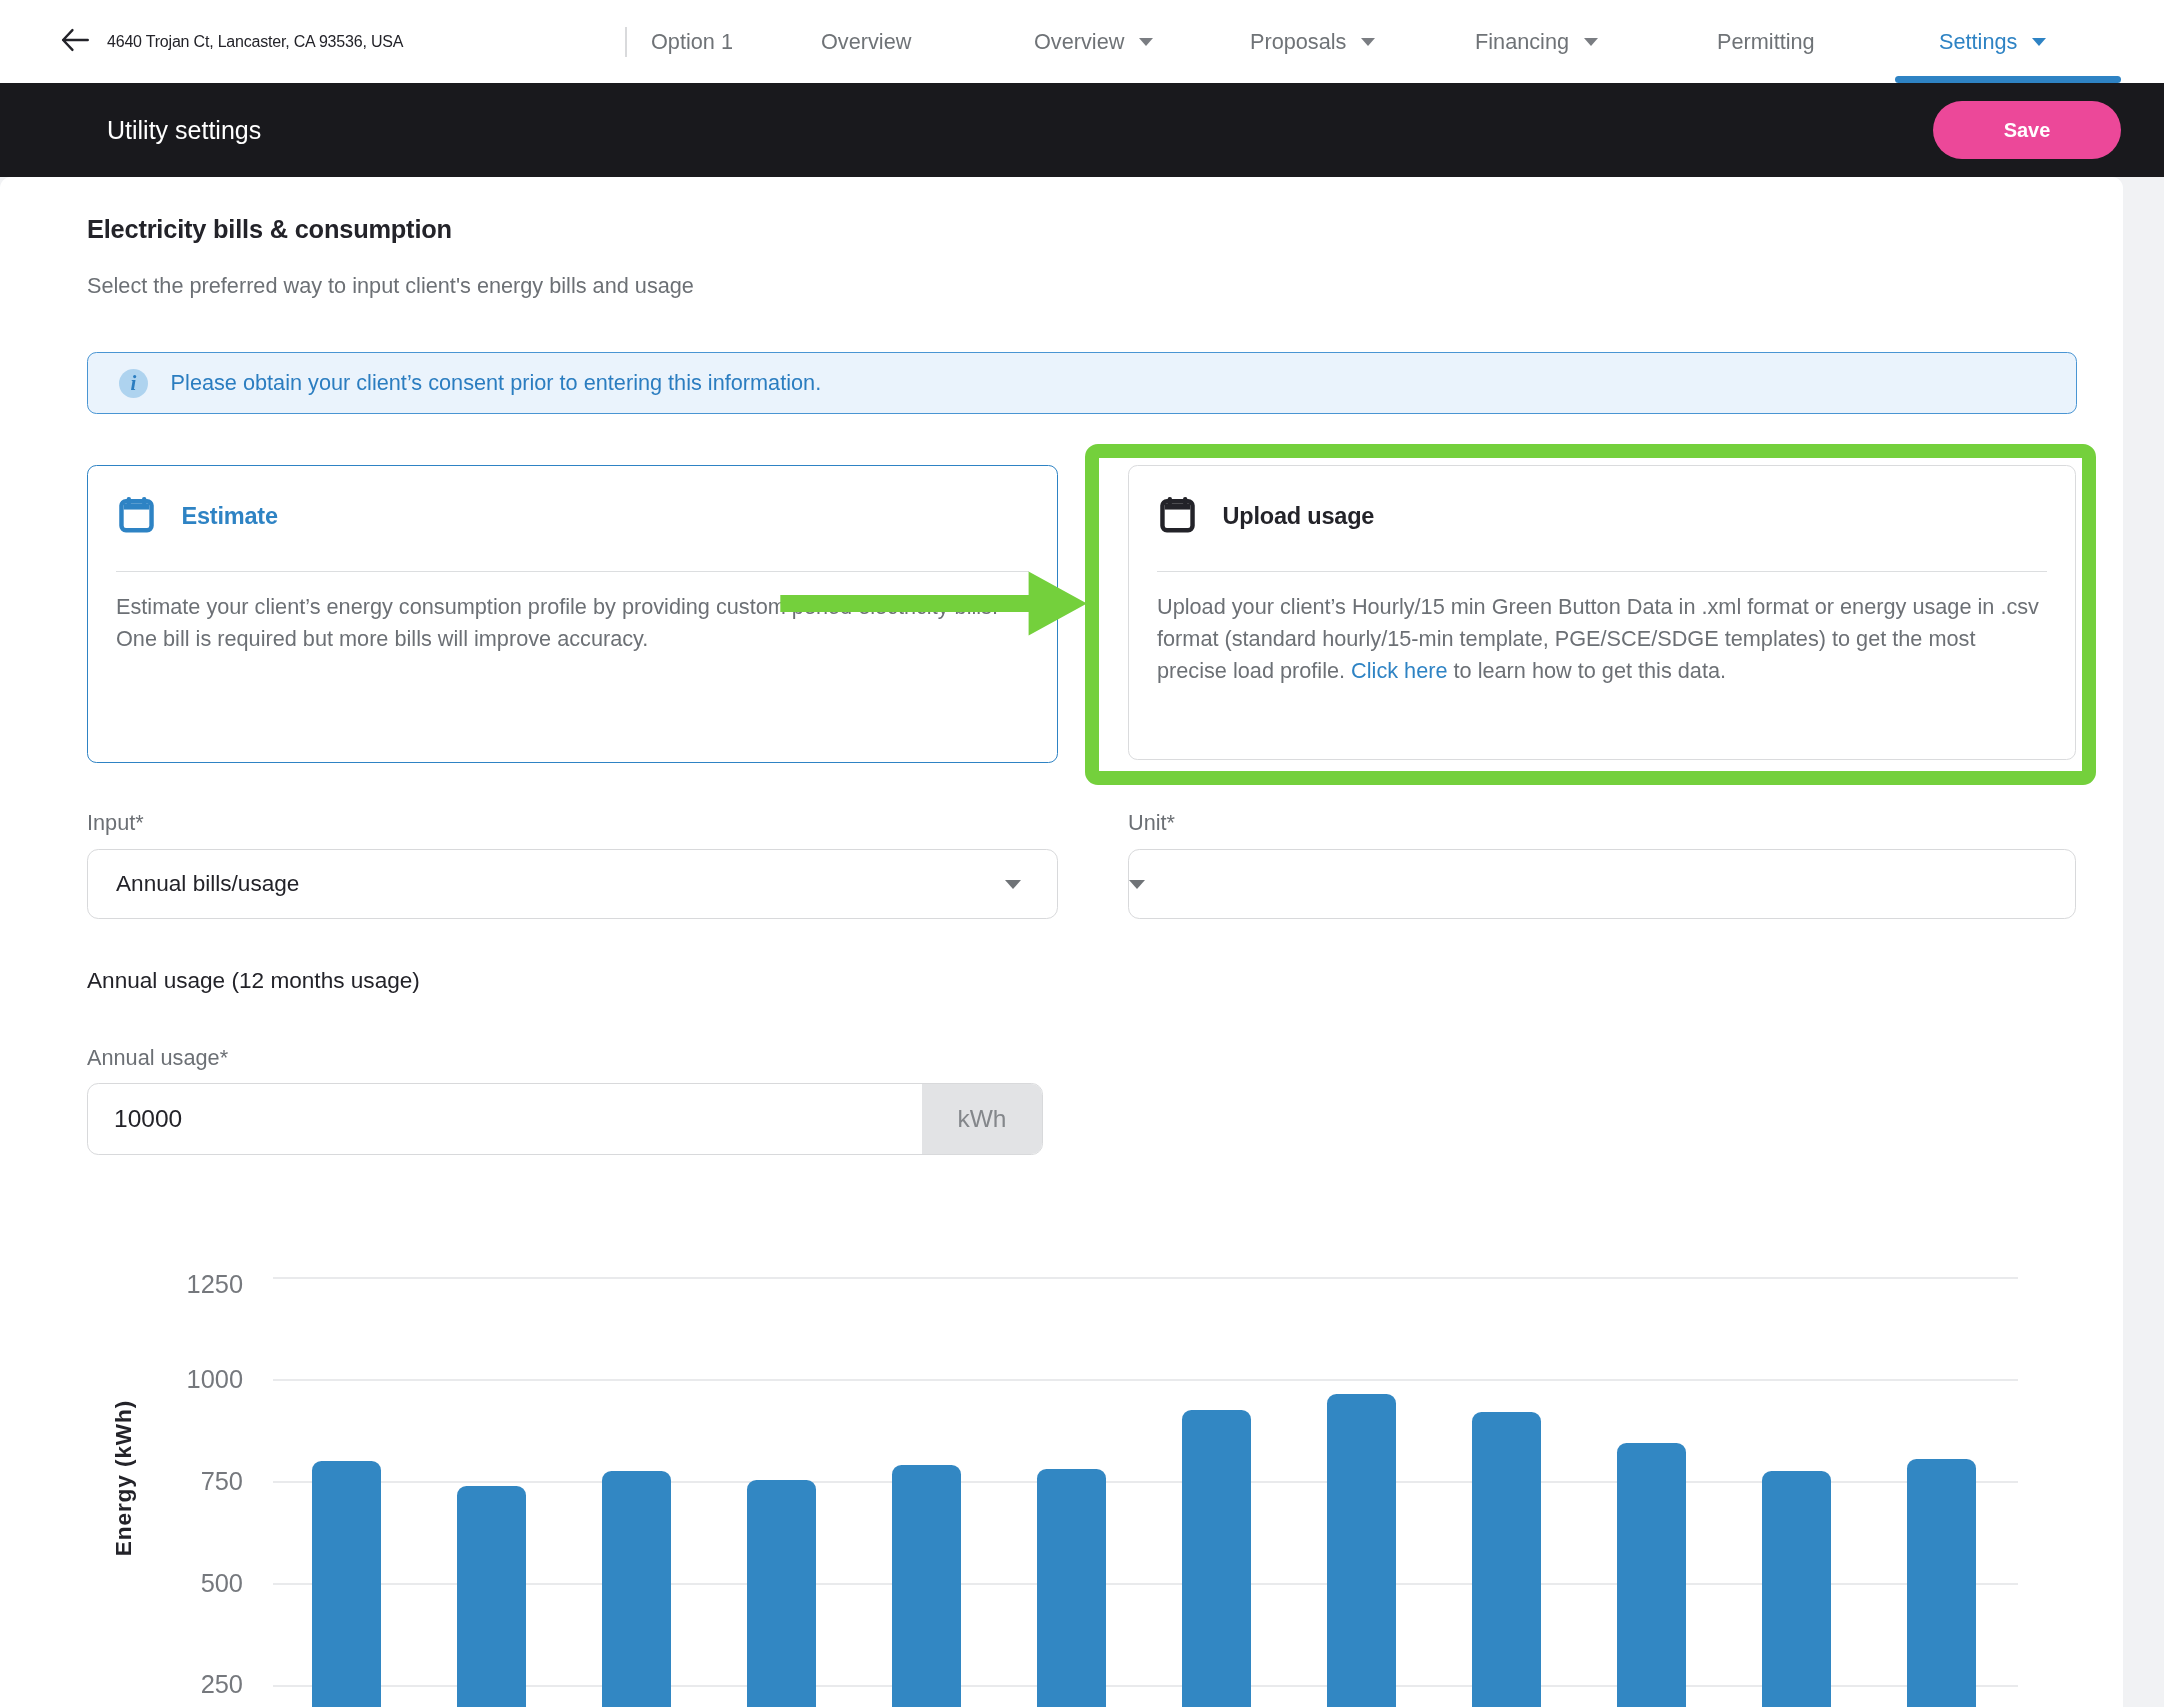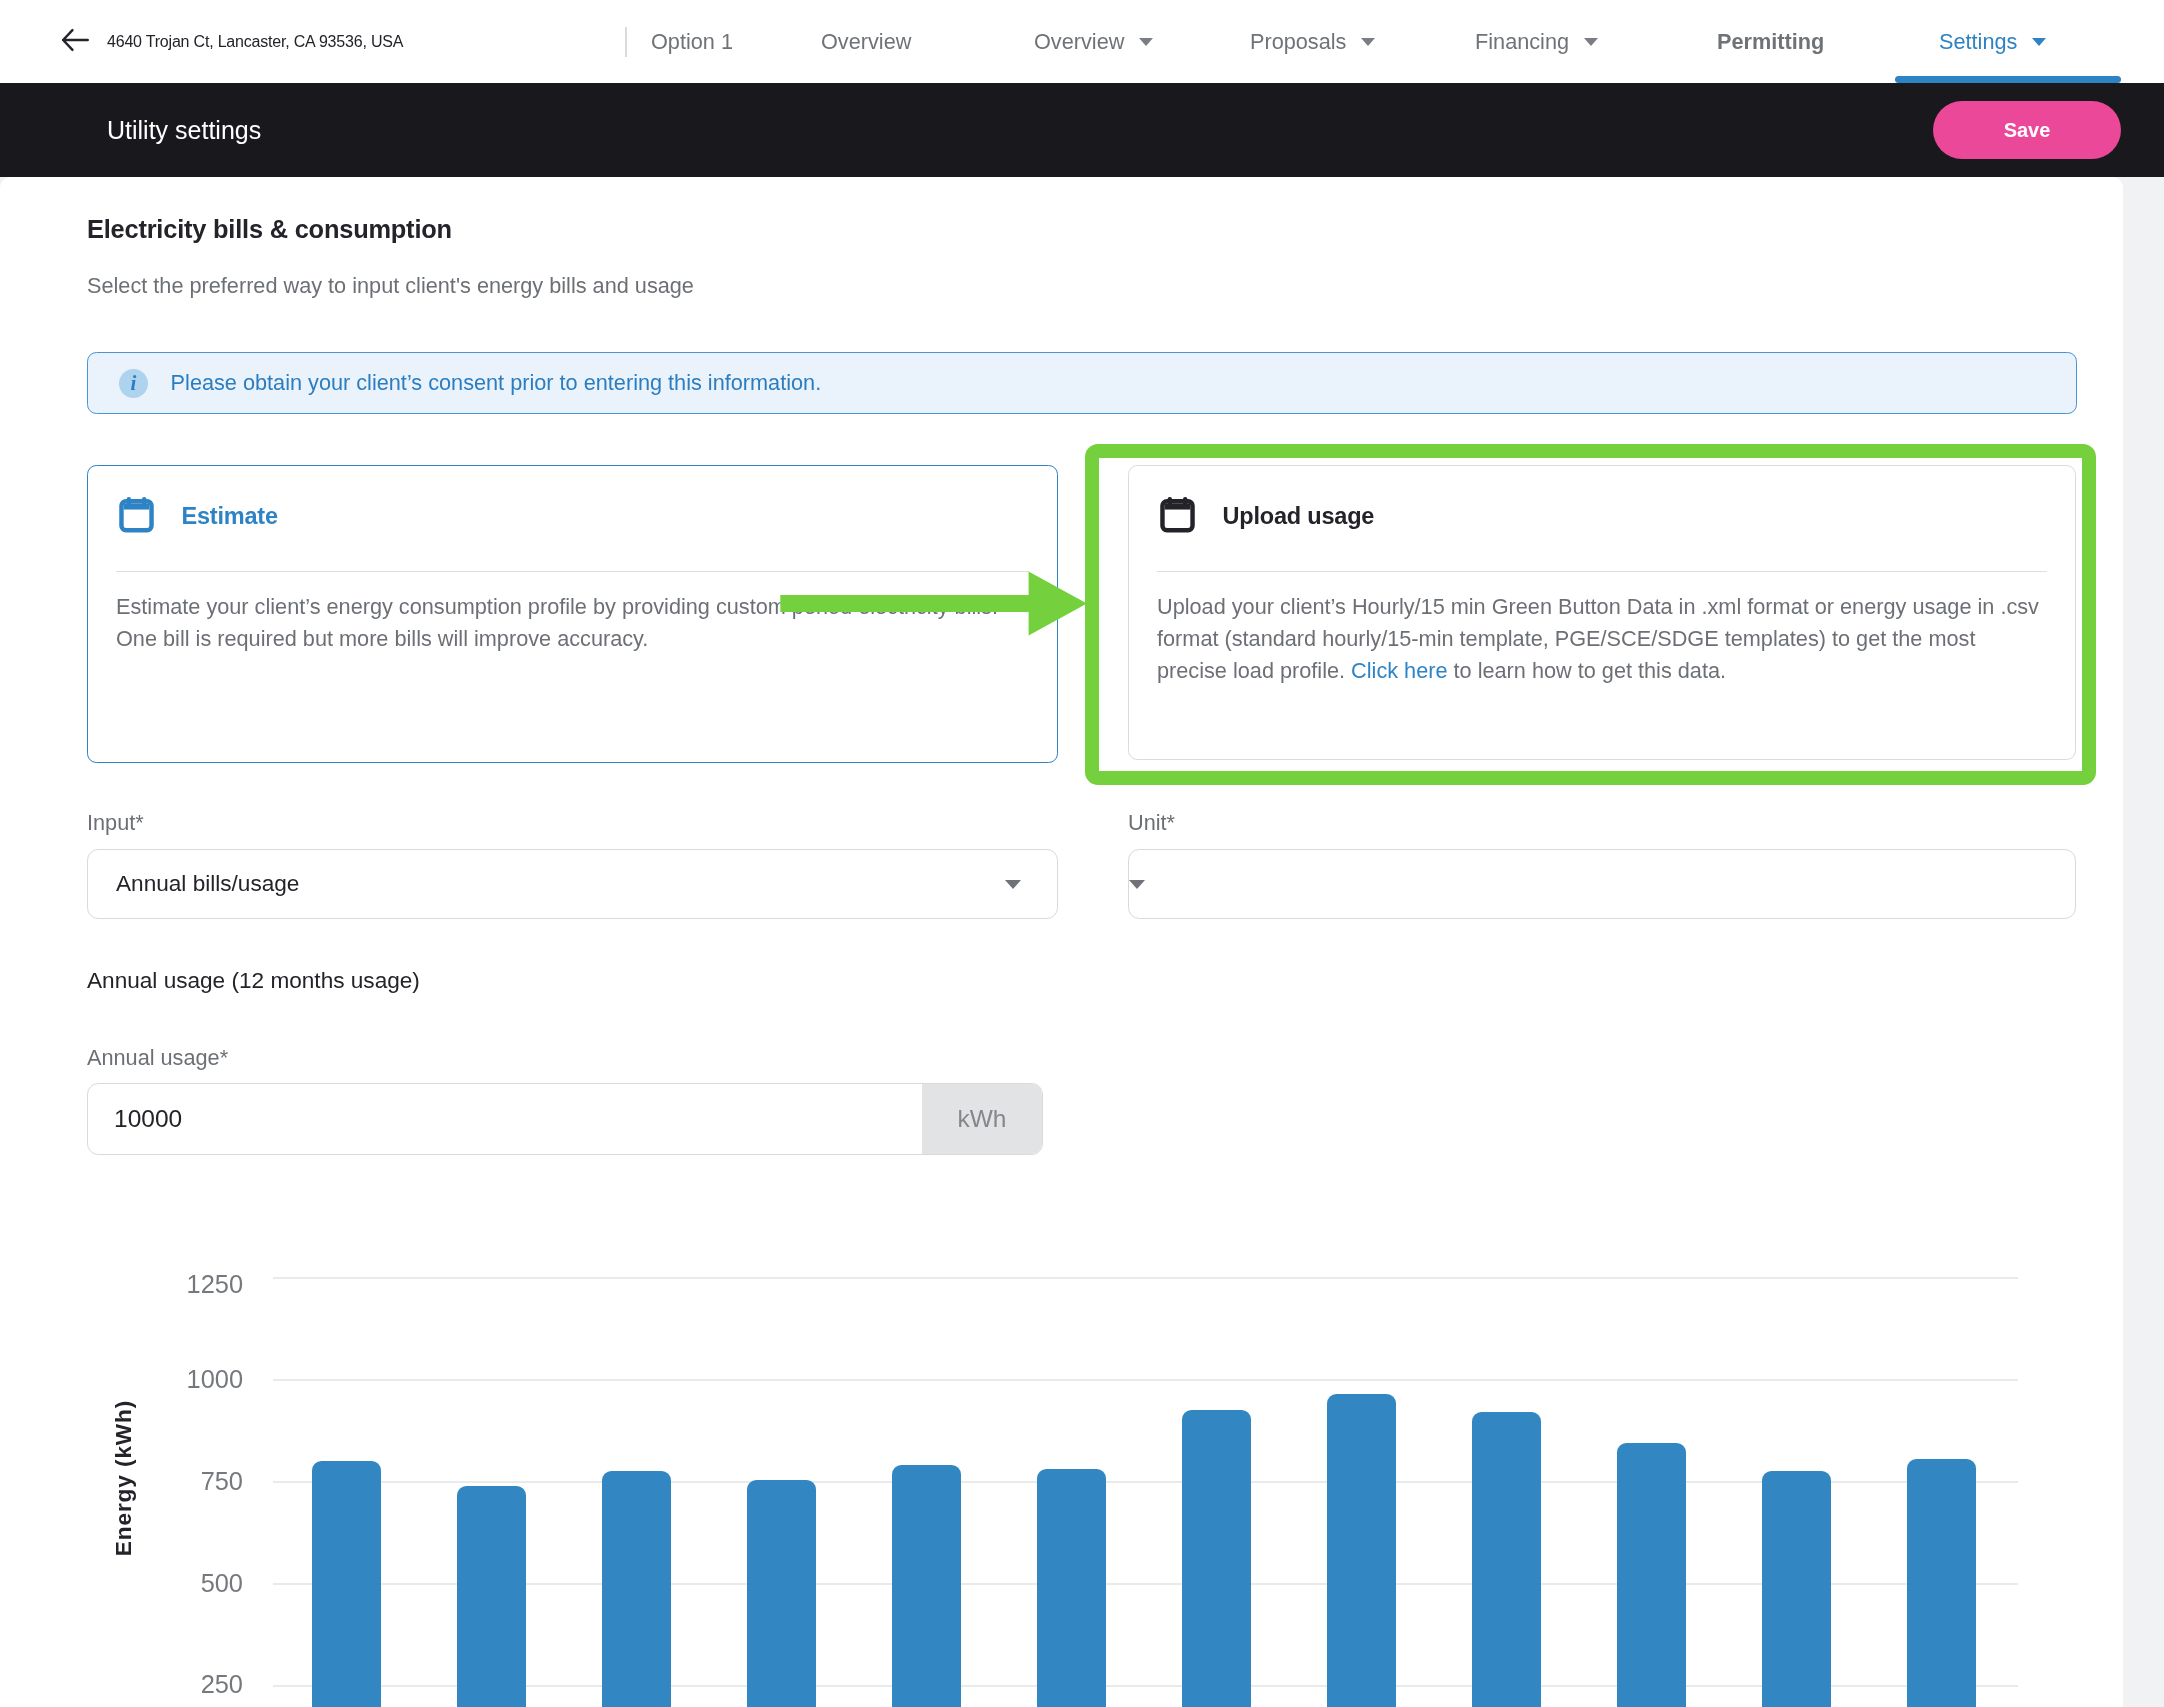--- a/index.html
+++ b/index.html
@@ -10,21 +10,21 @@
   .topnav{position:absolute;left:0;top:0;width:2165px;height:83px;background:#ffffff;z-index:10;}
   .back-btn{position:absolute;left:56px;top:22.6px;width:38px;height:38px;display:flex;align-items:center;justify-content:center;cursor:pointer;}
   .addr{position:absolute;left:107px;top:0;height:83px;display:flex;align-items:center;font-size:16px;font-weight:500;color:#232329;letter-spacing:-0.2px;}
   .vdiv{position:absolute;left:625px;top:27px;width:1.9px;height:30px;background:#d9dadc;}
   .optlbl{position:absolute;left:651px;top:0;height:83px;display:flex;align-items:center;font-size:21.7px;color:#6f7377;}
   .nav-item{position:absolute;top:0;height:83px;display:flex;align-items:center;font-size:21.7px;color:#6f7377;cursor:pointer;}
   .nav-overview{left:821px;}
   .nav-designs{left:1034px;}
   .nav-proposals{left:1250px;}
   .nav-financing{left:1475px;}
-  .nav-permitting{left:1717px;font-weight:bold;}
+  .nav-permitting{left:1717px;}
   .nav-settings{left:1939px;color:#2e83c4;font-weight:500;}
   .caret{width:0;height:0;border-left:7.5px solid transparent;border-right:7.5px solid transparent;border-top:8.5px solid #7a7d82;margin-left:15px;}
   .caret.blue{border-top-color:#2e83c4;}
   .settings-underline{position:absolute;left:1895px;top:76px;width:226px;height:6.6px;background:#2e83c4;border-radius:3.8px;}
 
   
   .blackbar{position:absolute;left:0;top:83px;width:2165px;height:94px;background:#19191d;z-index:10;}
   .bar-title{position:absolute;left:107px;top:0;height:94px;display:flex;align-items:center;font-size:25px;color:#ffffff;}
   .save-btn{position:absolute;left:1933px;top:18px;width:188px;height:58px;background:#ec4899;border-radius:29px;display:flex;align-items:center;justify-content:center;color:#ffffff;font-size:20px;font-weight:700;cursor:pointer;}
 

